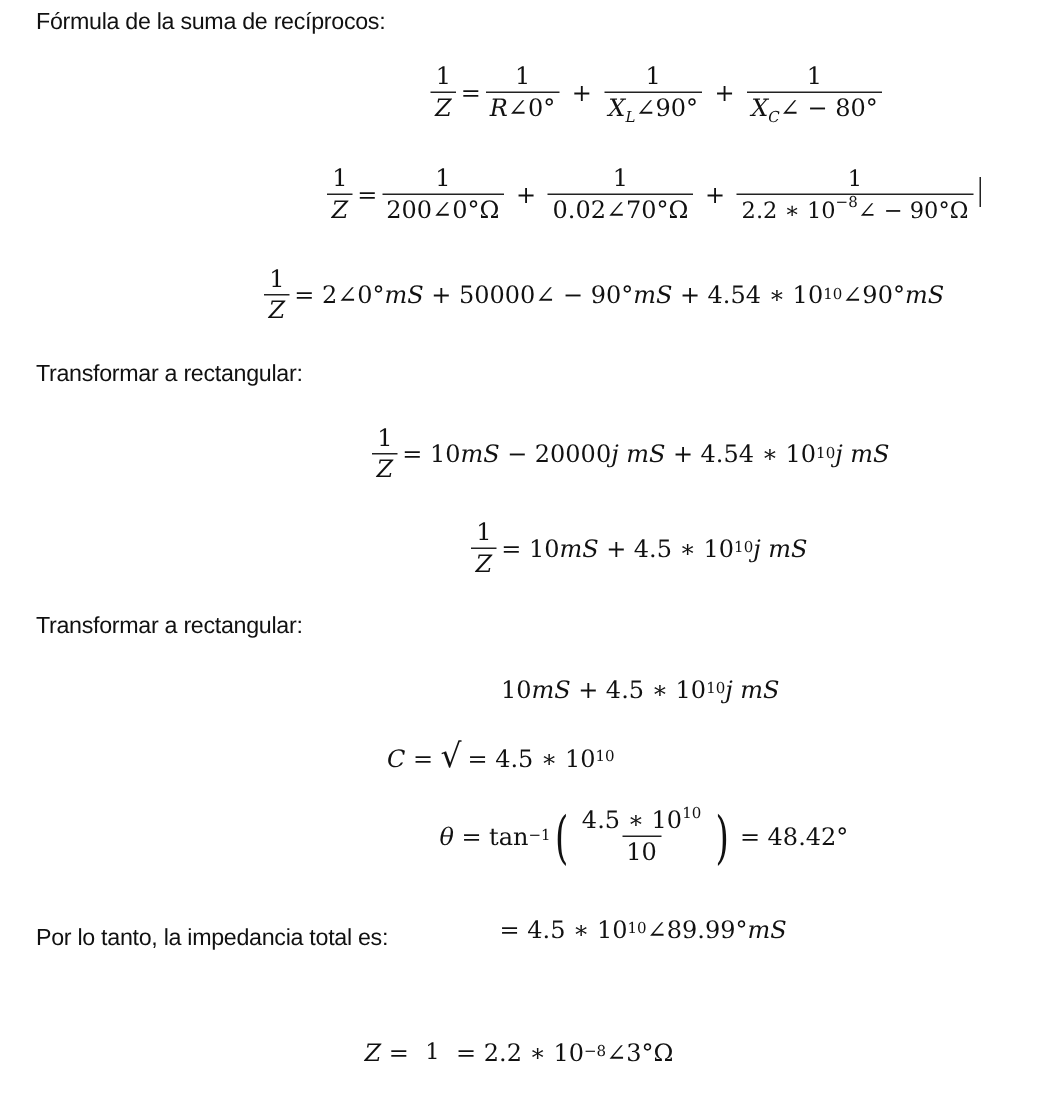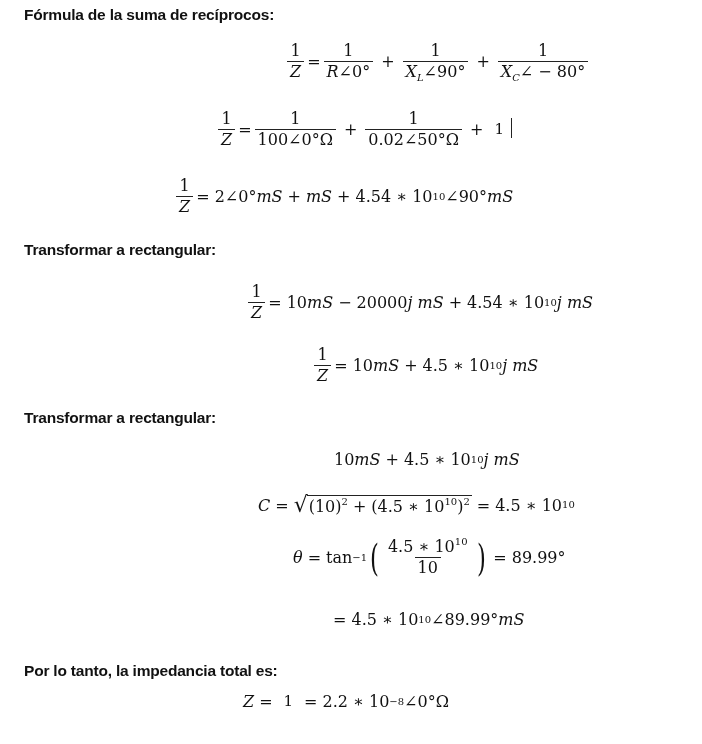--- a/index.html
+++ b/index.html
@@ -1,17 +1,17 @@
 <!DOCTYPE html>
 <html><head>
 <meta charset="utf-8">
 <style>
   html, body { margin:0; padding:0; background:#ffffff; }
   body { width:702px; height:744px; position:relative; overflow:hidden; color:#111; font-family:"DejaVu Serif", serif; }
-  .heading { position:absolute; left:24px; font-family:"Liberation Sans", sans-serif; font-weight:bold; font-size:15.5px; letter-spacing:-0.2px; color:#111; }
+  .heading { position:absolute; left:24px; font-family:"Liberation Sans", sans-serif; font-weight:normal; font-size:15.5px; letter-spacing:-0.2px; color:#111; }
   .eq { position:absolute; display:flex; align-items:center; white-space:nowrap; font-family:"DejaVu Serif", serif; font-size:16px; color:#111; }
   .frac { display:inline-flex; flex-direction:column; align-items:center; margin:0 3px; vertical-align:middle; }
   .frac .num { padding:0 3px 1px; line-height:18px; }
   .frac .den { padding:1px 3px 0; line-height:18px; border-top:1.3px solid #222; }
   .frac.small .num, .frac.small .den { font-size:15px; }
   .i { font-style:italic; }
   .op { margin:0 5px; }
   sup { font-size:10px; vertical-align:7px; line-height:0; }
   sub { font-size:10px; vertical-align:-4px; line-height:0; }
   .sqrt { display:inline-flex; align-items:flex-end; }
@@ -48,43 +48,44 @@
 </div>
 
 <div class="eq" style="left:215px; top:110px;">
   <span class="frac">
       <span class="num">1</span>
       <span class="den i">Z</span>
     </span>
   <span>=</span>
   <span class="frac">
       <span class="num">1</span>
-      <span class="den">100∠0°Ω</span>
+      <span class="den">200∠0°Ω</span>
     </span>
   <span class="op">+</span>
   <span class="frac">
       <span class="num">1</span>
-      <span class="den">0.02∠50°Ω</span>
+      <span class="den">0.02∠70°Ω</span>
     </span>
   <span class="op">+</span>
   <span class="frac small">
       <span class="num">1</span>
+      <span class="den"><span>2.2 ∗ 10</span><sup>−8</sup><span>∠ − 90°Ω</span></span>
     </span>
   <span class="cursor"></span>
 </div>
 
 <div class="eq" style="left:173px; top:177px;">
   <span class="frac">
       <span class="num">1</span>
       <span class="den i">Z</span>
     </span>
   <span>=</span>&nbsp;
   <span>2∠0°</span><span class="i">mS</span>
   <span class="op">+</span>
-  <span class="i">mS</span>
+  <span>50000∠ − 90°</span><span class="i">mS</span>
   <span class="op">+</span>
   <span>4.54 ∗ 10</span><sup>10</sup><span>∠90°</span><span class="i">mS</span>
 </div>
 
 <div class="heading" style="top:241px;">Transformar a rectangular:</div>
 
 <div class="eq" style="left:245px; top:283px;">
   <span class="frac">
       <span class="num">1</span>
       <span class="den i">Z</span>
@@ -114,52 +115,51 @@
   <span>10</span><span class="i">mS</span>
   <span class="op">+</span>
   <span>4.5 ∗ 10</span><sup>10</sup><span class="i">j</span>&nbsp;<span class="i">mS</span>
 </div>
 
 <div class="eq" style="left:258px; top:494px;">
   <span class="i">C</span>
   <span class="op">=</span>
   <span class="sqrt">
     <span class="rad">√</span>
-    <span class="body"><span>(10)</span><sup>2</sup><span class="op">+</span><span>(4.5 ∗ 10</span><sup>10</sup><span>)</span><sup>2</sup></span>
   </span>
   <span class="op">=</span>
   <span>4.5 ∗ 10</span>
     <sup>10</sup>
 </div>
 
 <div class="eq" style="left:293px; top:538px;">
   <span class="i">θ</span>
   <span class="op">=</span>
   <span>tan</span>
     <sup>−1</sup>
   <span class="paren">(</span>
   <span class="frac">
       <span class="num"><span>4.5 ∗ 10</span><sup>10</sup></span>
       <span class="den">10</span>
     </span>
   <span class="paren">)</span>
   <span class="op">=</span>
-  <span>89.99°</span>
+  <span>48.42°</span>
 </div>
 
 <div class="eq" style="left:333px; top:610px;">
   <span>=</span>&nbsp;
   <span>4.5 ∗ 10</span><sup>10</sup><span>∠89.99°</span><span class="i">mS</span>
 </div>
 
-<div class="heading" style="top:662px;">Por lo tanto, la impedancia total es:</div>
+<div class="heading" style="top:617px;">Por lo tanto, la impedancia total es:</div>
 
 <div class="eq" style="left:243px; top:692px;">
   <span class="i">Z</span>
   <span class="op">=</span>
   <span class="frac small">
       <span class="num">1</span>
     </span>
   <span class="op">=</span>
   <span>2.2 ∗ 10</span>
     <sup>−8</sup>
-    <span>∠0°Ω</span>
+    <span>∠3°Ω</span>
 </div>
 
 </body></html>

